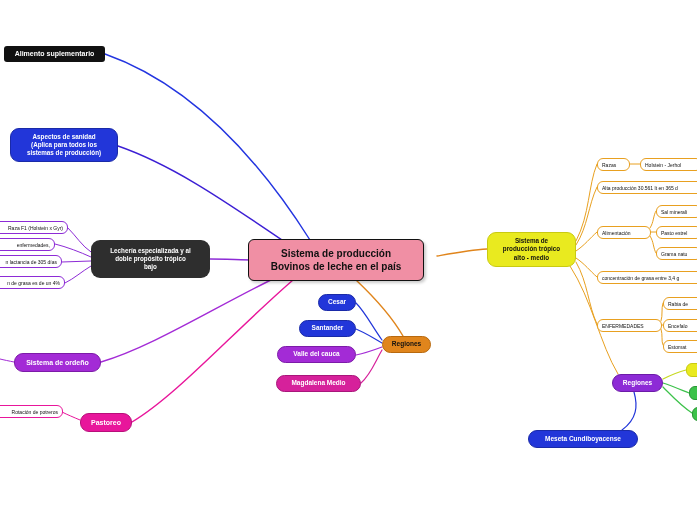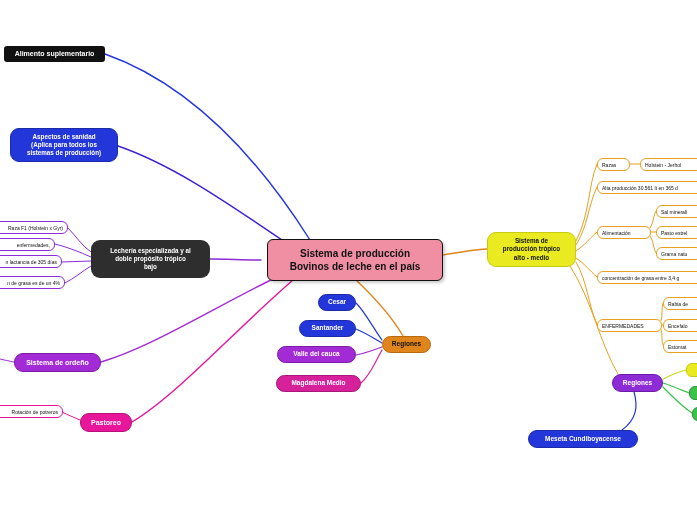--- a/index.html
+++ b/index.html
@@ -29,21 +29,21 @@
   #n-lecheria  { left:91px; top:240px; width:119px; height:38px; background:#2e2e2e; color:#fff; font-size:6.3px; }
   #lf-raza     { left:-8px;  top:221px; width:76px;  height:13px; }
   #lf-enf      { left:-45px; top:238px; width:100px; height:13px; }
   #lf-lact     { left:-38px; top:255px; width:100px; height:13px; }
   #lf-grasa    { left:-35px; top:276px; width:100px; height:13px; }
   #n-ordeno    { left:14px; top:353px; width:87px; height:19px; background:#a32bd6; border:1px solid #7c1ba8; color:#fff; font-size:7px; }
   #n-pastoreo  { left:80px; top:413px; width:52px; height:19px; background:#e8169b; border:1px solid #b80f7a; color:#fff; font-size:7px; }
   #lf-rotacion { left:-12px; top:405px; width:75px; height:13px; }
 
   
-  #n-center { left:267px; top:239px; width:176px; height:42px; background:#f08fa4; border:1.5px solid #111;
+  #n-center { left:248px; top:239px; width:176px; height:42px; background:#f08fa4; border:1.5px solid #111;
               border-radius:6px; color:#111; font-size:10px; box-shadow:2px 2px 3px rgba(0,0,0,0.2); }
 
   
   #n-regiones   { left:382px; top:336px; width:49px; height:17px; background:#e0851c; border:1px solid #b8690e; color:#111; font-size:6.5px; }
   #n-cesar      { left:318px; top:294px; width:38px; height:17px; background:#2236d9; border:1px solid #1a2aa8; color:#fff; font-size:6.5px; }
   #n-santander  { left:299px; top:320px; width:57px; height:17px; background:#2236d9; border:1px solid #1a2aa8; color:#fff; font-size:6.5px; }
   #n-valle      { left:277px; top:346px; width:79px; height:17px; background:#a32bd6; border:1px solid #7c1ba8; color:#fff; font-size:6.5px; }
   #n-magdalena  { left:276px; top:375px; width:85px; height:17px; background:#d6219b; border:1px solid #a8167a; color:#fff; font-size:6.5px; }
 
   

